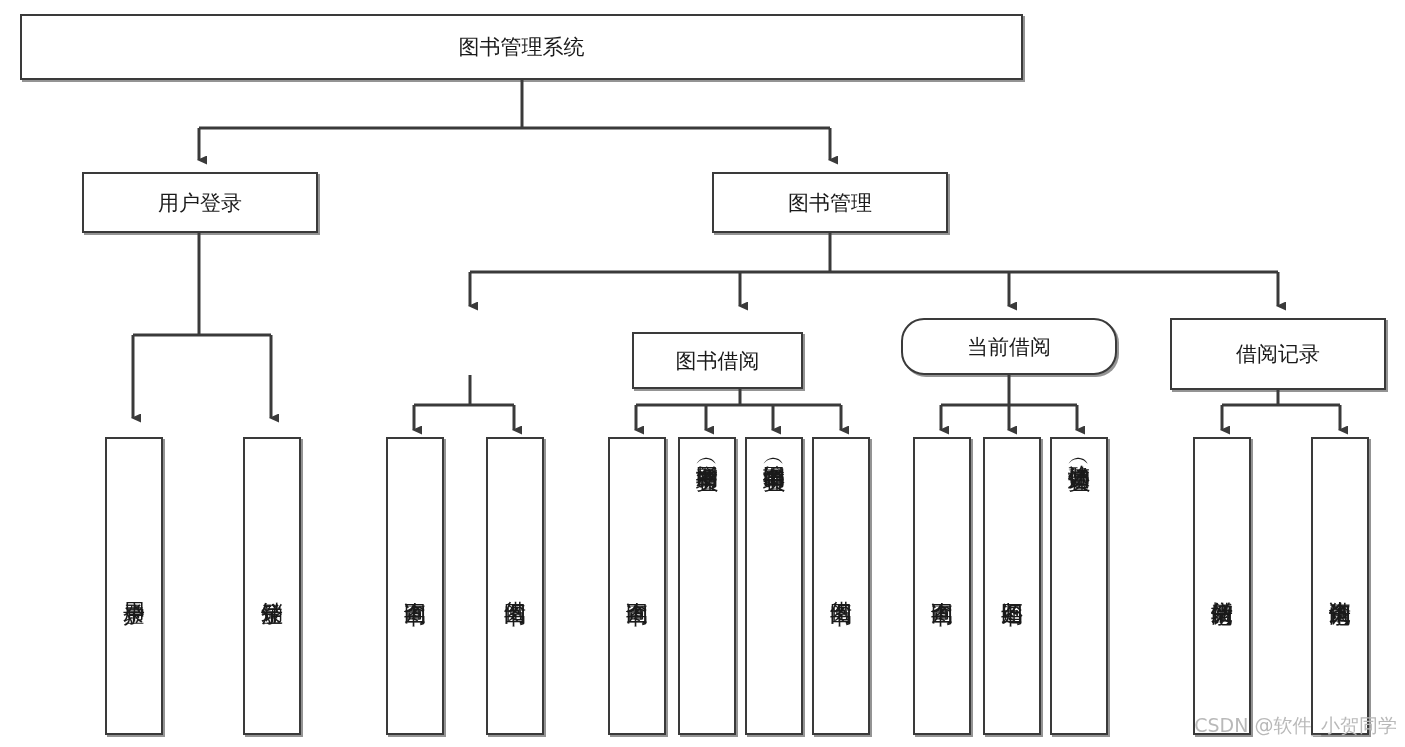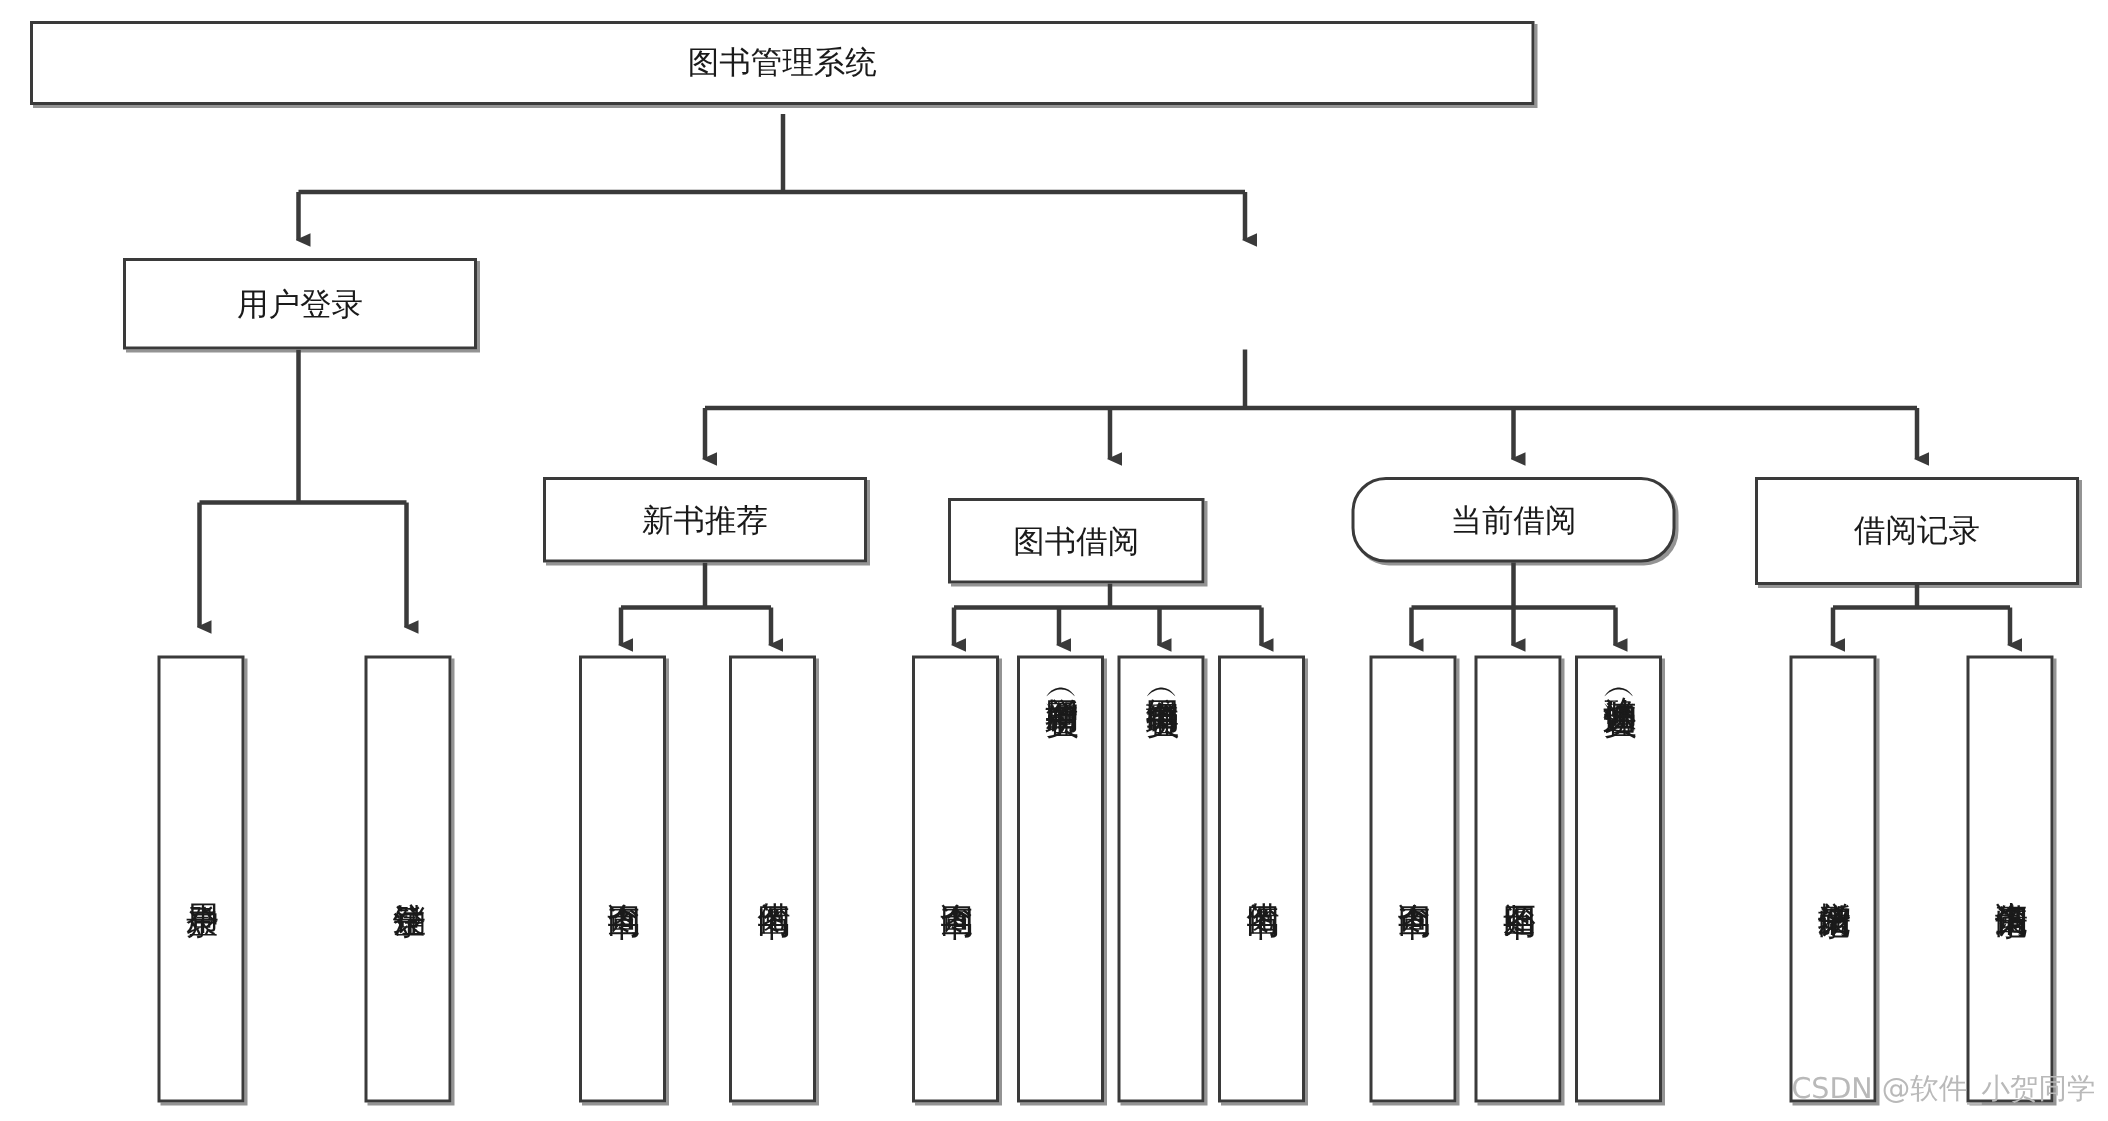--- a/index.html
+++ b/index.html
@@ -126,31 +126,31 @@
       <path d="M 1009,405 L 1009,430" marker-end="url(#arrowhead)"></path>
       <path d="M 1077,405 L 1077,430" marker-end="url(#arrowhead)"></path>
 
       <path d="M 1278,375 L 1278,405"></path>
       <path d="M 1222,405 L 1340,405"></path>
       <path d="M 1222,405 L 1222,430" marker-end="url(#arrowhead)"></path>
       <path d="M 1340,405 L 1340,430" marker-end="url(#arrowhead)"></path>
     </g>
   </svg>
 
-  <div class="node-box" style="left:20px; top:14px; width:1003px; height:56px;">
+  <div class="node-box" style="left:20px; top:14px; width:1003px; height:66px;">
     <div class="node-label-h">图书管理系统</div>
   </div>
 
   <div class="node-box" style="left:82px; top:172px; width:236px; height:61px;">
     <div class="node-label-h">用户登录</div>
   </div>
-
-  <div class="node-box" style="left:362px; top:318px; width:216px; height:57px;">
-    <div class="node-label-h">新书推荐</div>
-  </div>
+  <div class="node-box" style="left:712px; top:172px; width:236px; height:61px;">
+    <div class="node-label-h">图书管理</div>
+  </div>
+
   <div class="node-box" style="left:632px; top:332px; width:171px; height:57px;">
     <div class="node-label-h">图书借阅</div>
   </div>
   <div class="node-box" style="left:901px; top:318px; width:216px; height:57px;border-radius:23px;">
     <div class="node-label-h">当前借阅</div>
   </div>
   <div class="node-box" style="left:1170px; top:318px; width:216px; height:72px;">
     <div class="node-label-h">借阅记录</div>
   </div>
 

